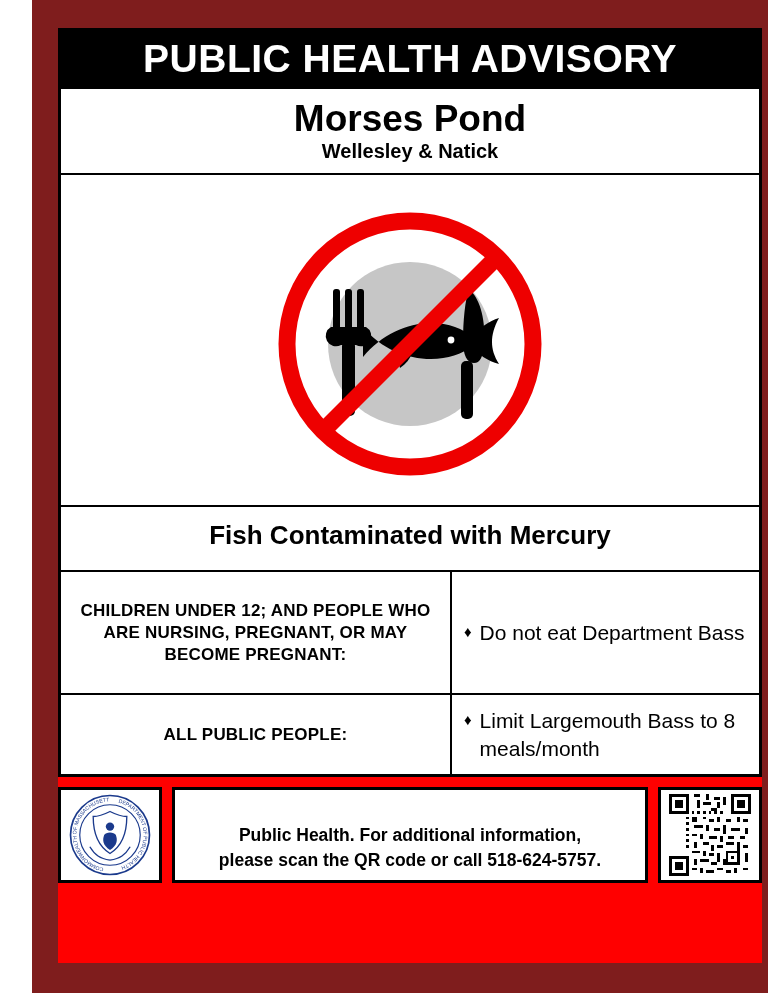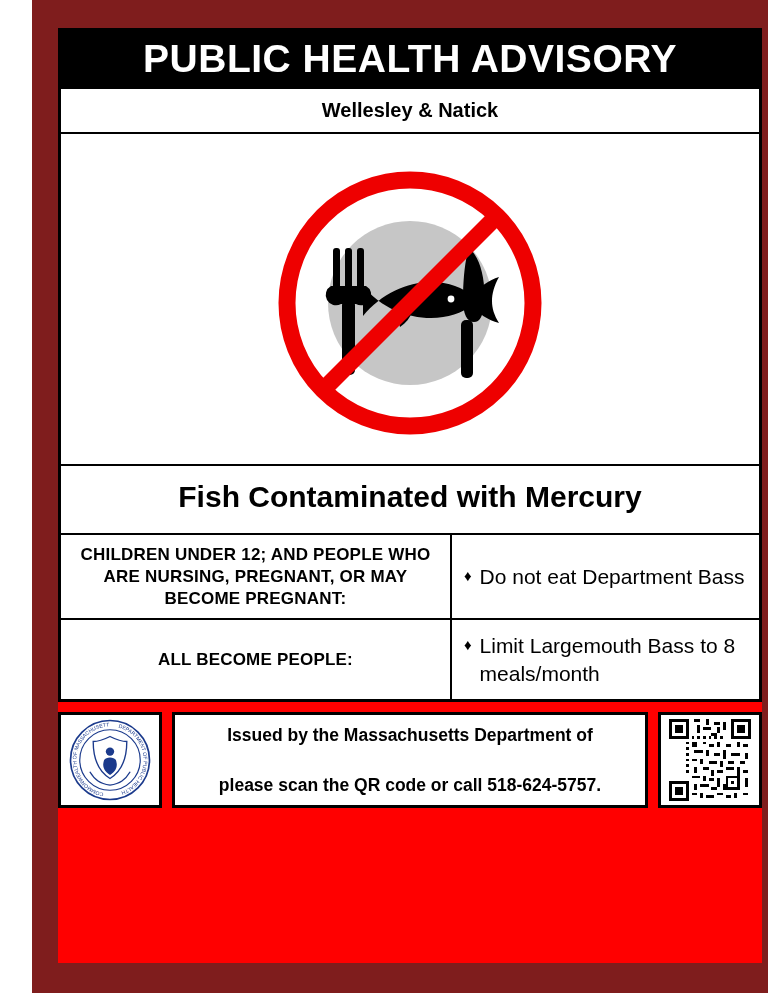--- a/index.html
+++ b/index.html
@@ -80,21 +80,21 @@
     justify-content: center;
     padding: 14px 0 6px 0;
   }
   .pictogram {
     width: 310px;
     height: 310px;
   }
 
   .caption {
     text-align: center;
-    font-size: 30px;
+    font-size: 26px;
     font-weight: bold;
     color: #000000;
     padding: 14px 0 20px 0;
     border-bottom: 2px solid #000000;
     line-height: 1.1;
   }
 
   
   .adv-row {
     display: flex;
@@ -104,21 +104,21 @@
     border-bottom: 2px solid #000000;
   }
   .adv-left {
     width: 56%;
     box-sizing: border-box;
     border-right: 2px solid #000000;
     display: flex;
     align-items: center;
     justify-content: center;
     text-align: center;
-    padding: 9px 14px;
+    padding: 28px 14px;
   }
   .adv-left span {
     font-size: 17px;
     font-weight: bold;
     color: #000000;
     line-height: 1.28;
     letter-spacing: 0.2px;
   }
   .adv-right {
     flex: 1;
@@ -190,20 +190,21 @@
 <body>
 
 <div class="poster">
   <div class="inner">
 
     <div class="card">
 
       <div class="banner">PUBLIC HEALTH ADVISORY</div>
 
       <div class="title-block">
+        <div class="title-main">Morses Pond</div>
         <div class="title-sub">Wellesley &amp; Natick</div>
       </div>
 
       <div class="pictogram-wrap">
         <svg class="pictogram" viewBox="0 0 310 310">
 
           <circle cx="155" cy="155" r="82" fill="#c6c6c6"></circle>
 
           <g fill="#000000">
             <rect x="78" y="100" width="7" height="42" rx="3"></rect>
@@ -238,21 +239,21 @@
         <div class="adv-right">
           <div class="bullet-line">
             <span class="bullet-mark">♦</span>
             <span>Do not eat Department Bass</span>
           </div>
         </div>
       </div>
 
       <div class="adv-row">
         <div class="adv-left">
-          <span>ALL BECOME PEOPLE:</span>
+          <span>ALL PUBLIC PEOPLE:</span>
         </div>
         <div class="adv-right">
           <div class="bullet-line">
             <span class="bullet-mark">♦</span>
             <span>Limit Largemouth Bass to 8 meals/month</span>
           </div>
         </div>
       </div>
 
     </div>
@@ -275,22 +276,22 @@
           <path d="M50 22 c10 5 16 6 20 6 c0 22 -7 36 -20 44 c-13 -8 -20 -22 -20 -44 c4 0 10 -1 20 -6 z" fill="#ffffff" stroke="#1b3a8c" stroke-width="1.6"></path>
           <circle cx="50" cy="40" r="5" fill="#1b3a8c"></circle>
           <path d="M43 50 c2 -4 12 -4 14 0 c2 6 2 12 -7 18 c-9 -6 -9 -12 -7 -18 z" fill="#1b3a8c"></path>
           <path d="M26 64 c6 10 12 14 24 16" fill="none" stroke="#1b3a8c" stroke-width="1.6"></path>
           <path d="M74 64 c-6 10 -12 14 -24 16" fill="none" stroke="#1b3a8c" stroke-width="1.6"></path>
         </svg>
       </div>
 
       <div class="footer-text">
         <span>
-          <span class="nowrap">Issued by the Massachusetts Department of</span><br>
           <br>
+          <span class="nowrap">Public Health. For additional information,</span><br>
           <span class="nowrap">please scan the QR code or call 518-624-5757.</span><br>
         </span>
       </div>
 
       <div class="qr-box">
         <svg class="qr" viewBox="0 0 29 29" shape-rendering="crispEdges">
           <rect width="29" height="29" fill="#ffffff"></rect>
           <g fill="#000000">
 
             <rect x="0" y="0" width="7" height="1"></rect>

